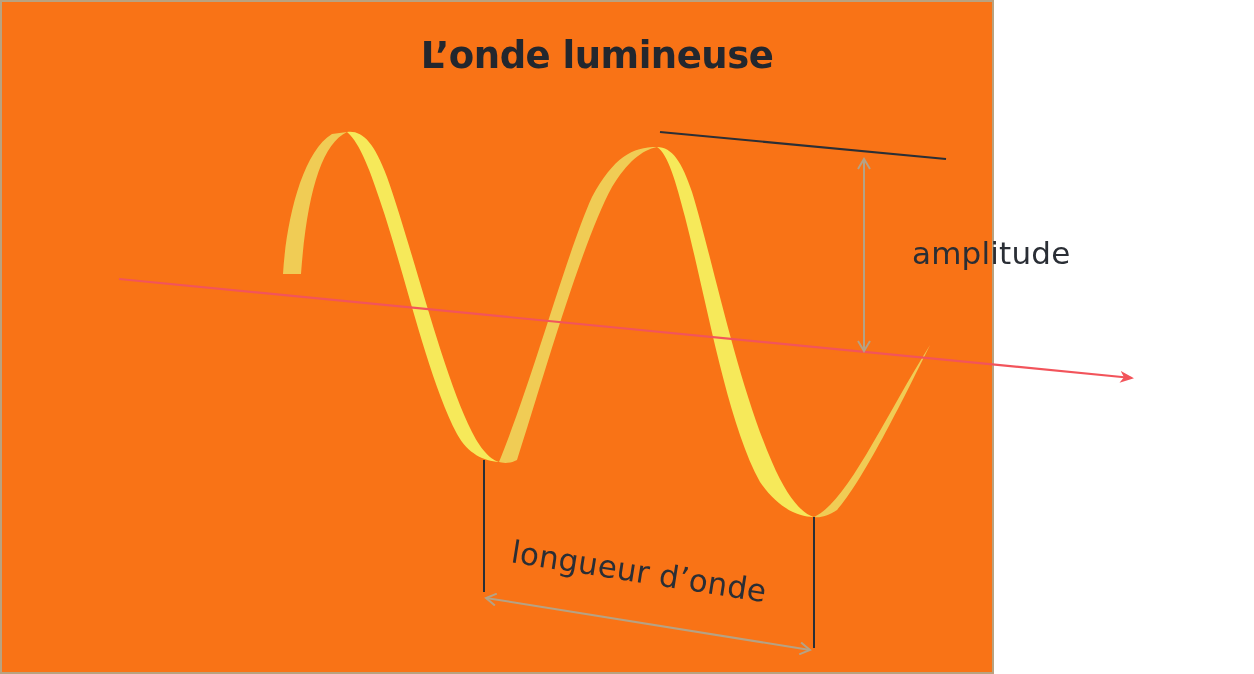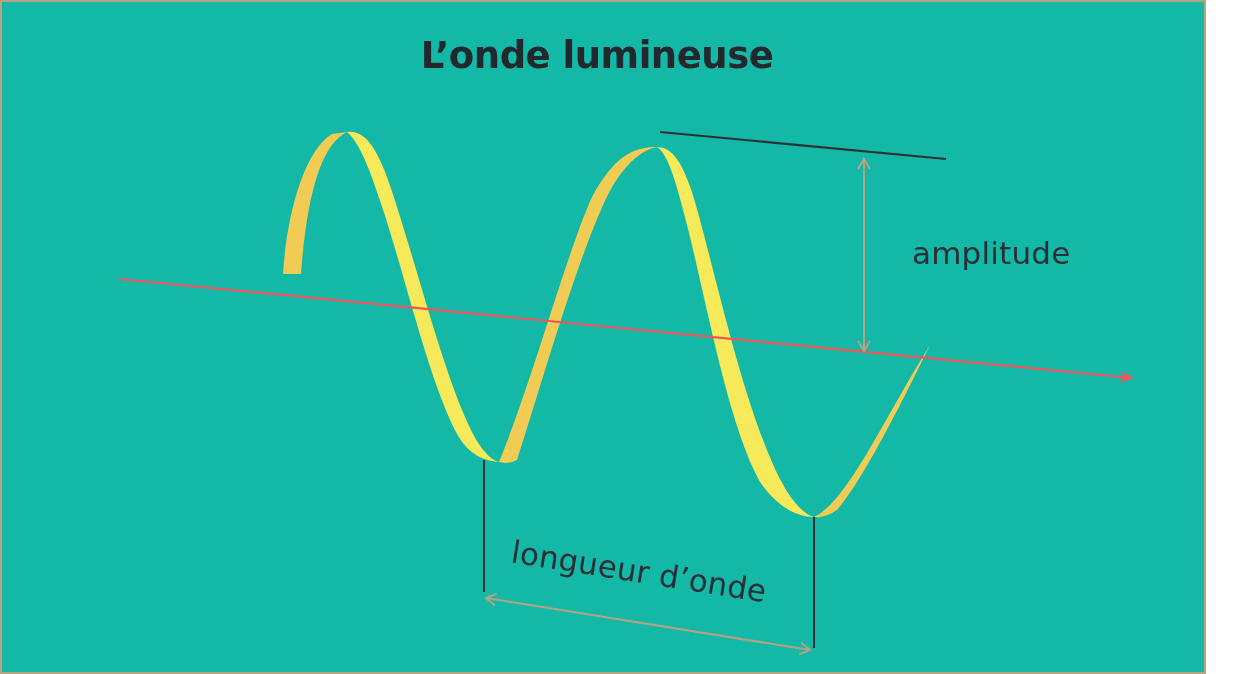--- a/index.html
+++ b/index.html
@@ -1,22 +1,22 @@
 <!DOCTYPE html>
 <html><head>
   <meta charset="utf-8">
   <style>
     html, body { margin: 0; padding: 0; background: #ffffff; }
     body { width: 1254px; height: 674px; overflow: hidden; }
     .frame {
       position: relative;
-      width: 1206px; height: 674px;
+      width: 994px; height: 674px;
       box-sizing: border-box;
       border: 2px solid #b9a27f;
-      background: #14b8a6;
+      background: #f97316;
       padding-left: 39px;
     }
     svg { position: absolute; left: 0; top: 0; }
     .title {
       font-family: "DejaVu Sans", sans-serif;
       font-weight: bold;
       font-size: 37px;
       fill: #23272e;
       letter-spacing: -0.5px;
     }

